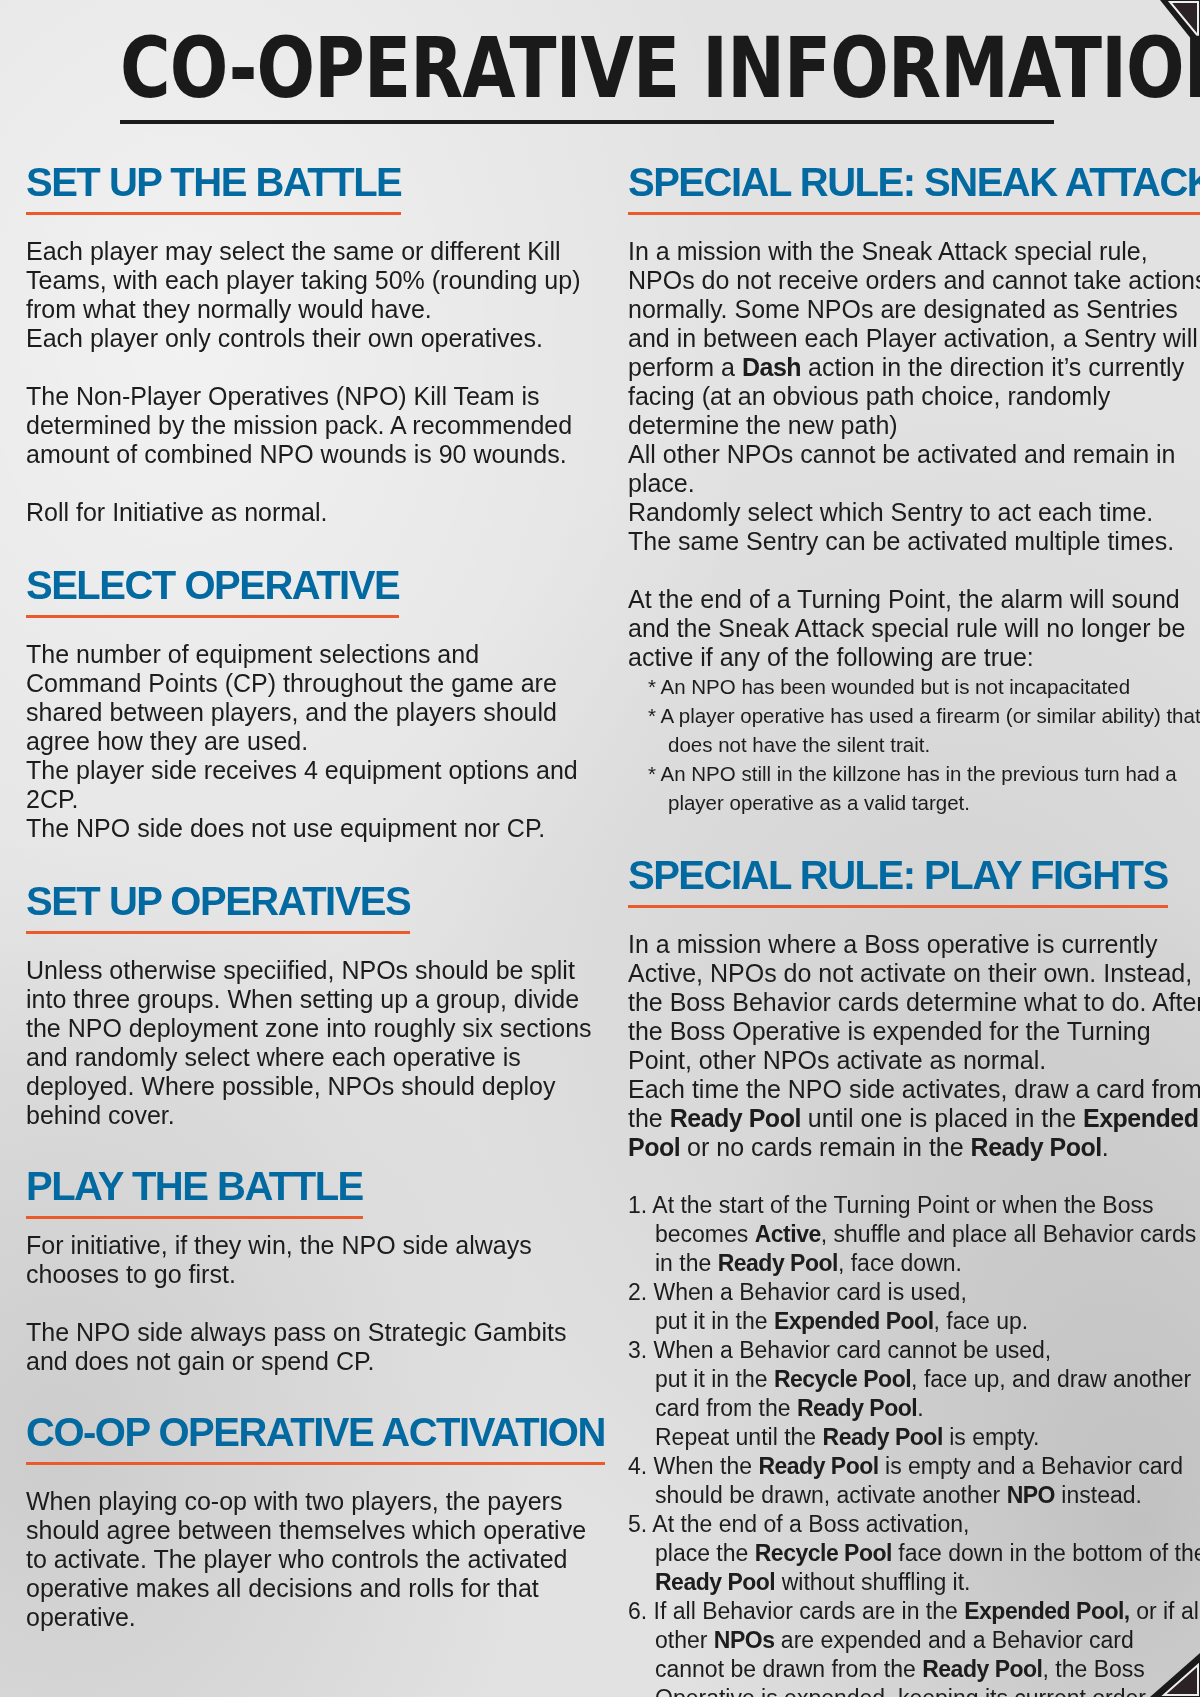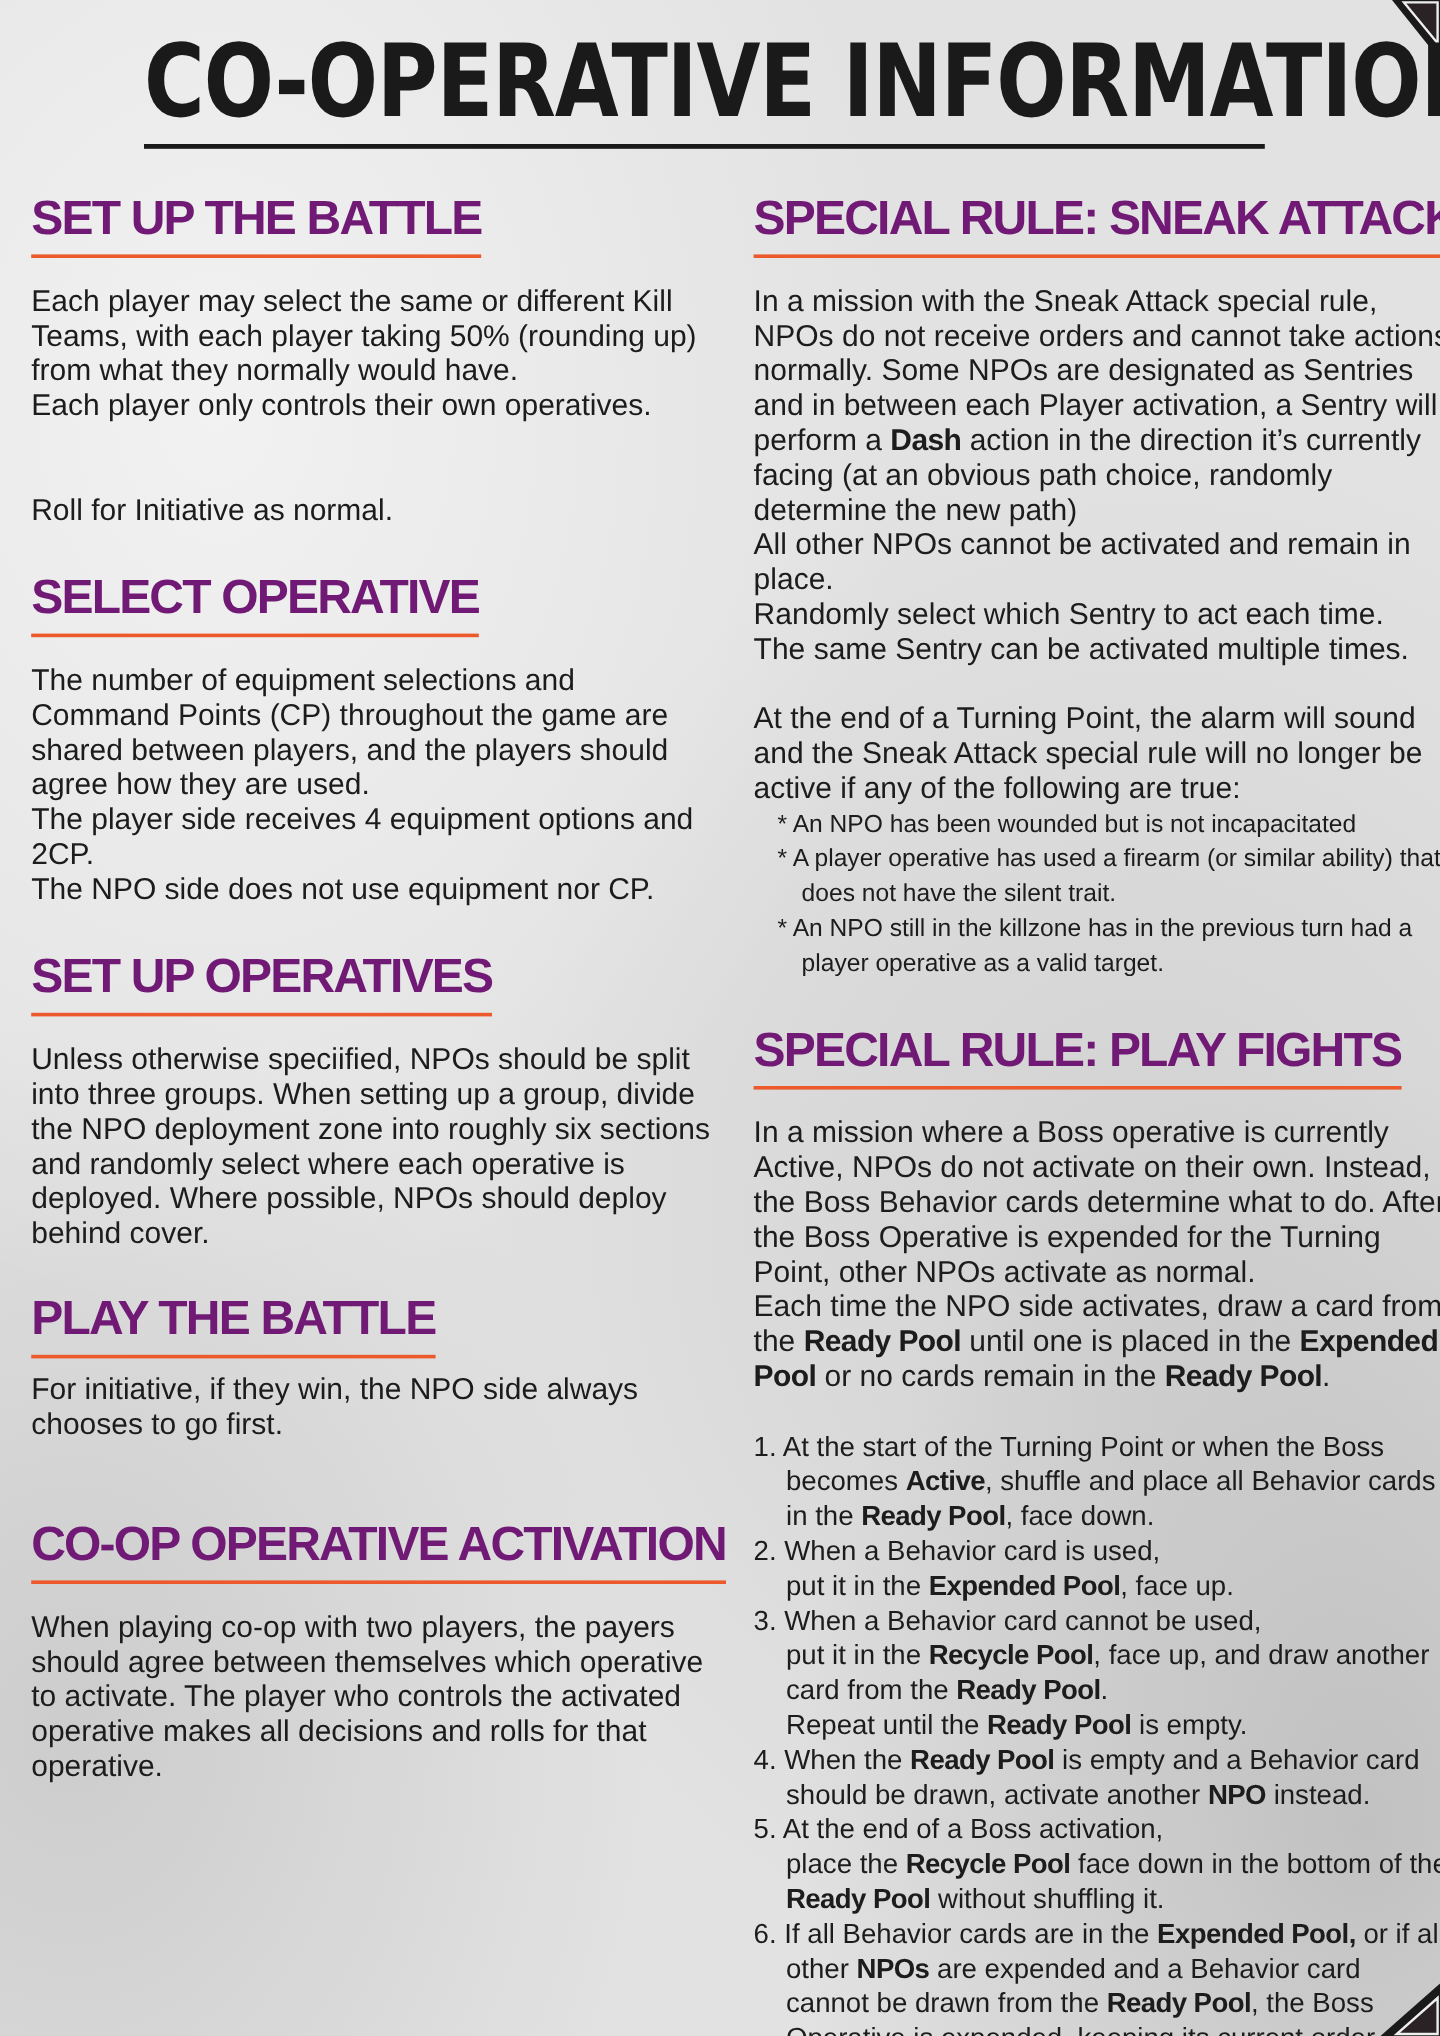--- a/index.html
+++ b/index.html
@@ -23,21 +23,21 @@
     white-space: nowrap; margin: 0;
   }
   .title-rule { height: 4px; background: #1a1a1a; width: 934px; margin-top: 6px; }
   .corner-tr { position: absolute; right: 0; top: 0; width: 40px; height: 50px; }
   .corner-br { position: absolute; right: 0; bottom: 0; width: 50px; height: 44px; }
   .col { position: absolute; top: 160px; }
   .col-left { left: 26px; width: 570px; }
   .col-right { left: 628px; width: 580px; }
   .section { margin-bottom: 0; }
   .sec-head {
-    display: inline-block; color: #701a75;
+    display: inline-block; color: #0369a1;
     font-family: "Liberation Sans", sans-serif; font-weight: bold;
     font-size: 40px; line-height: 44px; letter-spacing: -1.5px;
     border-bottom: 3px solid #ec5a2c; padding-bottom: 8px; margin: 0 0 22px 0;
     transform-origin: left; white-space: nowrap;
   }
   .para { font-size: 25px; line-height: 29px; margin: 0; white-space: pre-line; }
   .gap { height: 29px; }
   b { font-weight: bold; letter-spacing: -0.5px; }
   .bullets { margin: 0; padding: 0; list-style: none; }
   .bullets li { font-size: 20.5px; line-height: 29px; padding-left: 40px; text-indent: -20px; }
@@ -60,40 +60,42 @@
   <h1 class="page-title">CO-OPERATIVE INFORMATION</h1>
   <div class="title-rule"></div>
 </div>
 
 <div class="col col-left">
   <section class="section">
     <h2 class="sec-head">SET UP THE BATTLE</h2>
     <p class="para">Each player may select the same or different Kill Teams, with each player taking 50% (rounding up) from what they normally would have.</p>
     <p class="para">Each player only controls their own operatives.</p>
     <div class="gap"></div>
+    <p class="para">The Non-Player Operatives (NPO) Kill Team is determined by the mission pack. A recommended amount of combined NPO wounds is 90 wounds.</p>
     <div class="gap"></div>
     <p class="para">Roll for Initiative as normal.</p>
   </section>
   <div style="height:36px"></div>
   <section class="section">
     <h2 class="sec-head">SELECT OPERATIVE</h2>
     <p class="para">The number of equipment selections and Command Points (CP) throughout the game are shared between players, and the players should agree how they are used.</p>
     <p class="para">The player side receives 4 equipment options and 2CP.</p>
     <p class="para">The NPO side does not use equipment nor CP.</p>
   </section>
   <div style="height:36px"></div>
   <section class="section">
     <h2 class="sec-head">SET UP OPERATIVES</h2>
     <p class="para">Unless otherwise speciified, NPOs should be split into three groups. When setting up a group, divide the NPO deployment zone into roughly six sections and randomly select where each operative is deployed. Where possible, NPOs should deploy behind cover.</p>
   </section>
   <div style="height:34px"></div>
   <section class="section">
     <h2 class="sec-head" style="margin-bottom:12px">PLAY THE BATTLE</h2>
     <p class="para">For initiative, if they win, the NPO side always chooses to go first.</p>
     <div class="gap"></div>
+    <p class="para">The NPO side always pass on Strategic Gambits and does not gain or spend CP.</p>
   </section>
   <div style="height:34px"></div>
   <section class="section">
     <h2 class="sec-head">CO-OP OPERATIVE ACTIVATION</h2>
     <p class="para">When playing co-op with two players, the payers should agree between themselves which operative to activate. The player who controls the activated operative makes all decisions and rolls for that operative.</p>
   </section>
 </div>
 
 <div class="col col-right">
   <section class="section">

